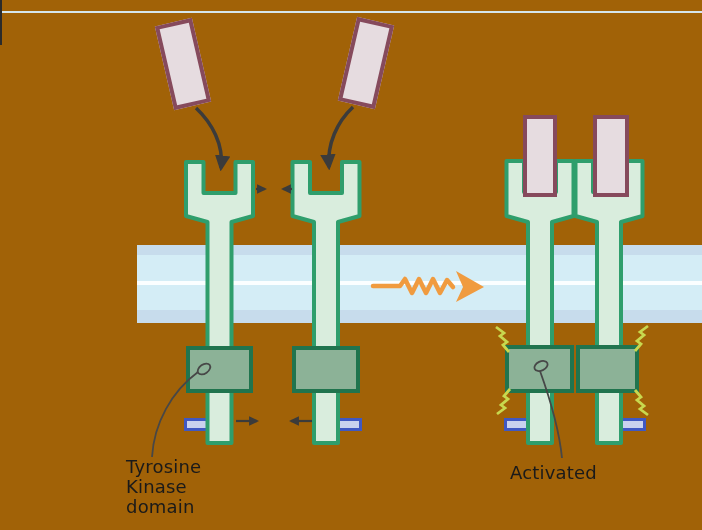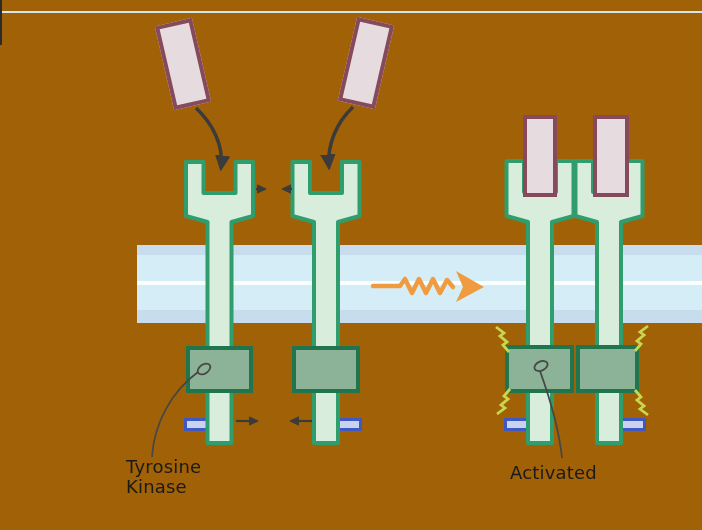--- a/index.html
+++ b/index.html
@@ -90,18 +90,19 @@
     <path d="M152,457 C154,423 172,391 198,372" fill="none" stroke="#474747" stroke-width="1.8"></path>
     <ellipse cx="204" cy="369" rx="7" ry="4.5" transform="rotate(-35 204 369)" fill="none" stroke="#474747" stroke-width="1.8"></ellipse>
 
     <path d="M562,458 C559,428 549,396 540,371" fill="none" stroke="#474747" stroke-width="1.8"></path>
     <ellipse cx="541" cy="366" rx="7" ry="4.5" transform="rotate(-25 541 366)" fill="none" stroke="#474747" stroke-width="1.8"></ellipse>
   </svg>
 
   <div class="abs hand-label" style="left:126px;top:457px;">
     <div>Tyrosine</div>
     <div>Kinase</div>
+    <div>domain</div>
   </div>
   <div class="abs hand-label" style="left:510px;top:463px;">
     <div>Activated</div>
   </div>
 
 </div>
 
 </body></html>

